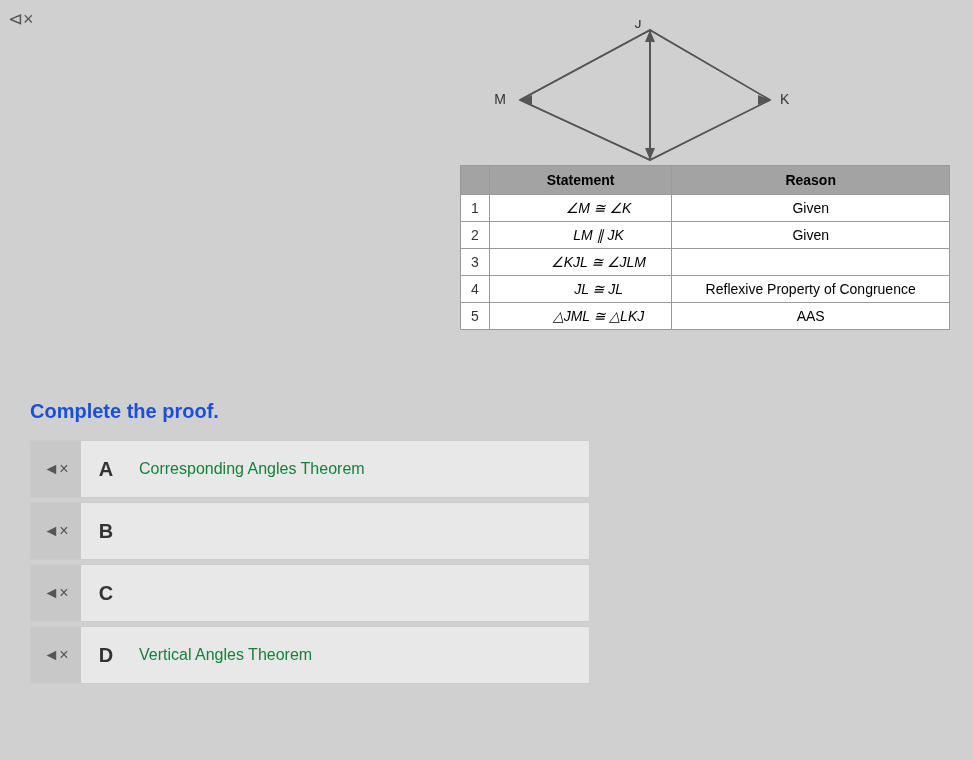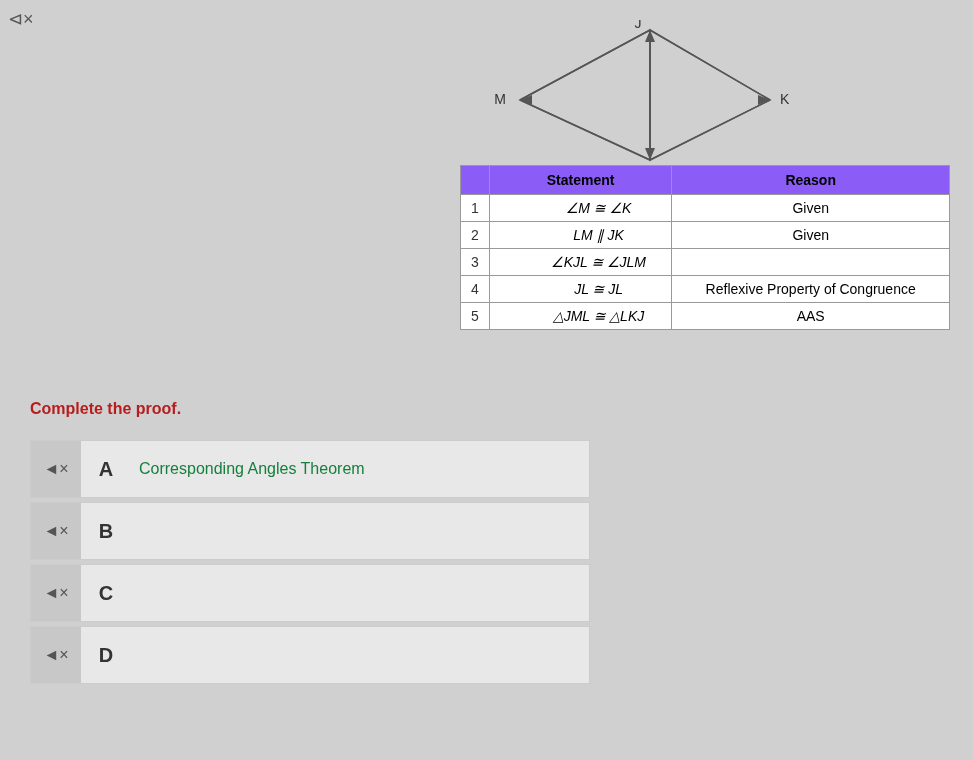--- a/index.html
+++ b/index.html
@@ -42,21 +42,21 @@
     table.proof-table {
       border-collapse: collapse;
       width: 100%;
       background: white;
       font-size: 14px;
     }
 
     table.proof-table th {
       border: 1px solid #999;
       padding: 6px 12px;
-      background: #8b5cf6;
+      background: #a3a3a3;
       font-weight: bold;
       text-align: center;
     }
 
     table.proof-table td {
       border: 1px solid #999;
       padding: 5px 10px;
       background: white;
     }
 
@@ -74,23 +74,23 @@
 
     table.proof-table td.reason {
       text-align: center;
     }
 
     
     .complete-label {
       position: absolute;
       top: 400px;
       left: 30px;
-      font-size: 16px;
+      font-size: 20px;
       font-weight: bold;
-      color: #b91c1c;
+      color: #1d4ed8;
     }
 
     
     .choices-container {
       position: absolute;
       top: 440px;
       left: 30px;
       width: 560px;
       display: flex;
       flex-direction: column;
@@ -231,15 +231,16 @@
   </div>
 
   <div class="choice-row">
     <div class="choice-speaker">◄×</div>
     <div class="choice-letter">C</div>
   </div>
 
   <div class="choice-row">
     <div class="choice-speaker">◄×</div>
     <div class="choice-letter">D</div>
+    <div class="choice-text">Vertical Angles Theorem</div>
   </div>
 
 </div>
 
 </body></html>

